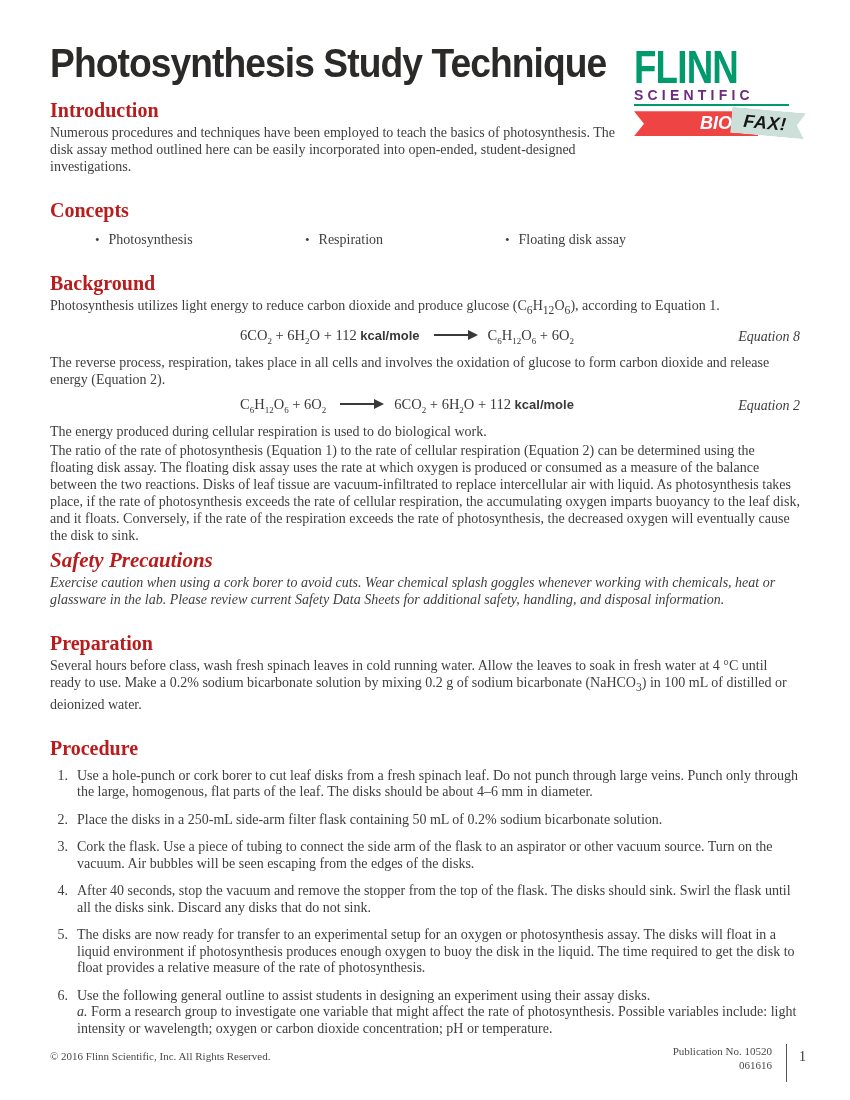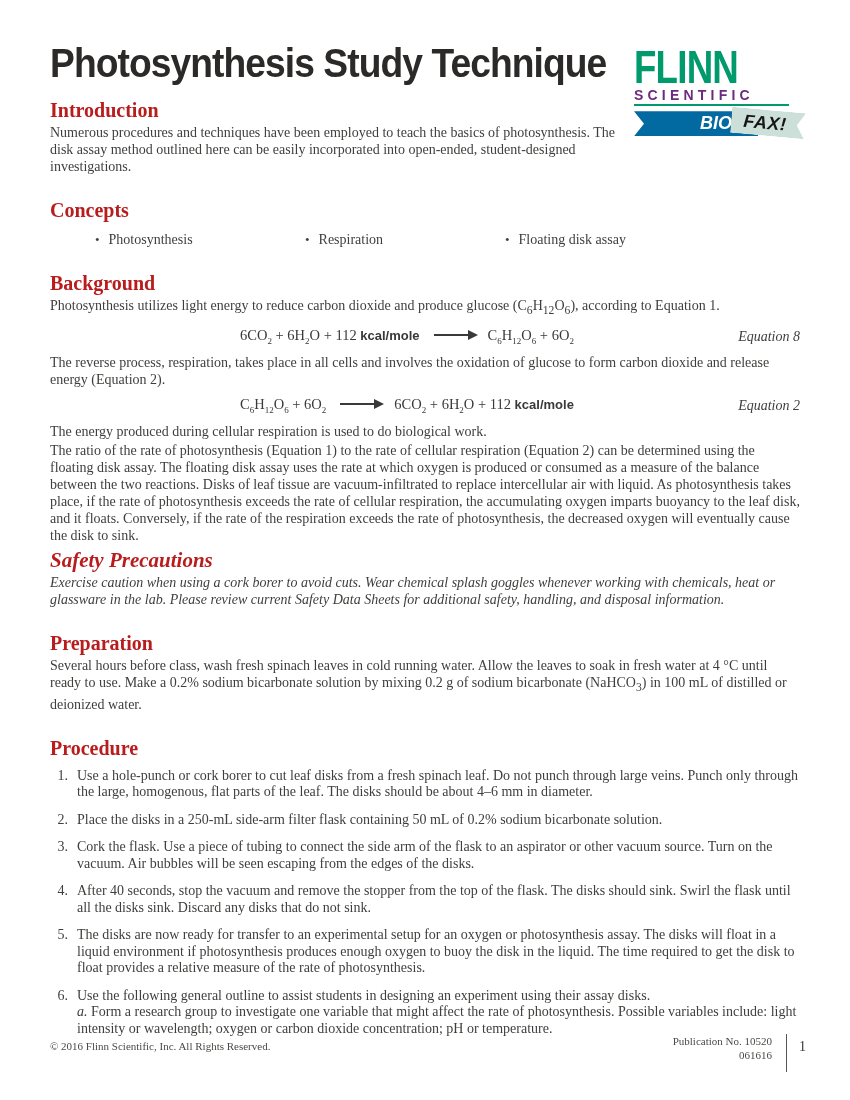--- a/index.html
+++ b/index.html
@@ -91,39 +91,39 @@
 
   
   .proc-list { margin-top:8px; }
   .proc-item { display:flex; margin-bottom:11px; font-size:14px; line-height:16.5px; }
   .proc-num { width:18px; text-align:right; flex:0 0 18px; }
   .proc-text { margin-left:9px; }
   .sub-letter { font-style:italic; }
 
   
   .footer {
-    position:absolute; left:50px; right:44px; bottom:28px;
+    position:absolute; left:50px; right:44px; bottom:18px;
     display:flex; align-items:flex-start; font-size:11px; color:#4a4946;
   }
   .footer-copy { margin-top:6px; }
   .footer-pub { margin-left:auto; text-align:right; line-height:14px; }
   .footer-divider { width:1px; height:38px; background:#555; margin:0 12px 0 14px; }
   .footer-page { font-size:14px; margin-top:5px; color:#3a3938; }
 </style>
 </head>
 <body>
 
 <div class="page">
 
   <div class="logo">
     <div class="logo-flinn" style="color: rgb(0, 154, 108);">FLINN</div>
     <div class="logo-sci" style="color: rgb(109, 43, 127);">SCIENTIFIC</div>
     <div class="logo-underline" style="background: rgb(0, 154, 108);"></div>
     <div class="logo-ribbon">
-      <div class="ribbon-band" style="background: #0369a1;">
+      <div class="ribbon-band" style="background: #ef4444;">
         <span class="ribbon-bio">BIO</span>
       </div>
       <div class="fax-box" style="background: rgb(204, 223, 216);">
         <span class="fax-text">FAX!</span>
       </div>
     </div>
   </div>
 
   <div class="content">
     <h1 class="doc-title">Photosynthesis Study Technique</h1>

